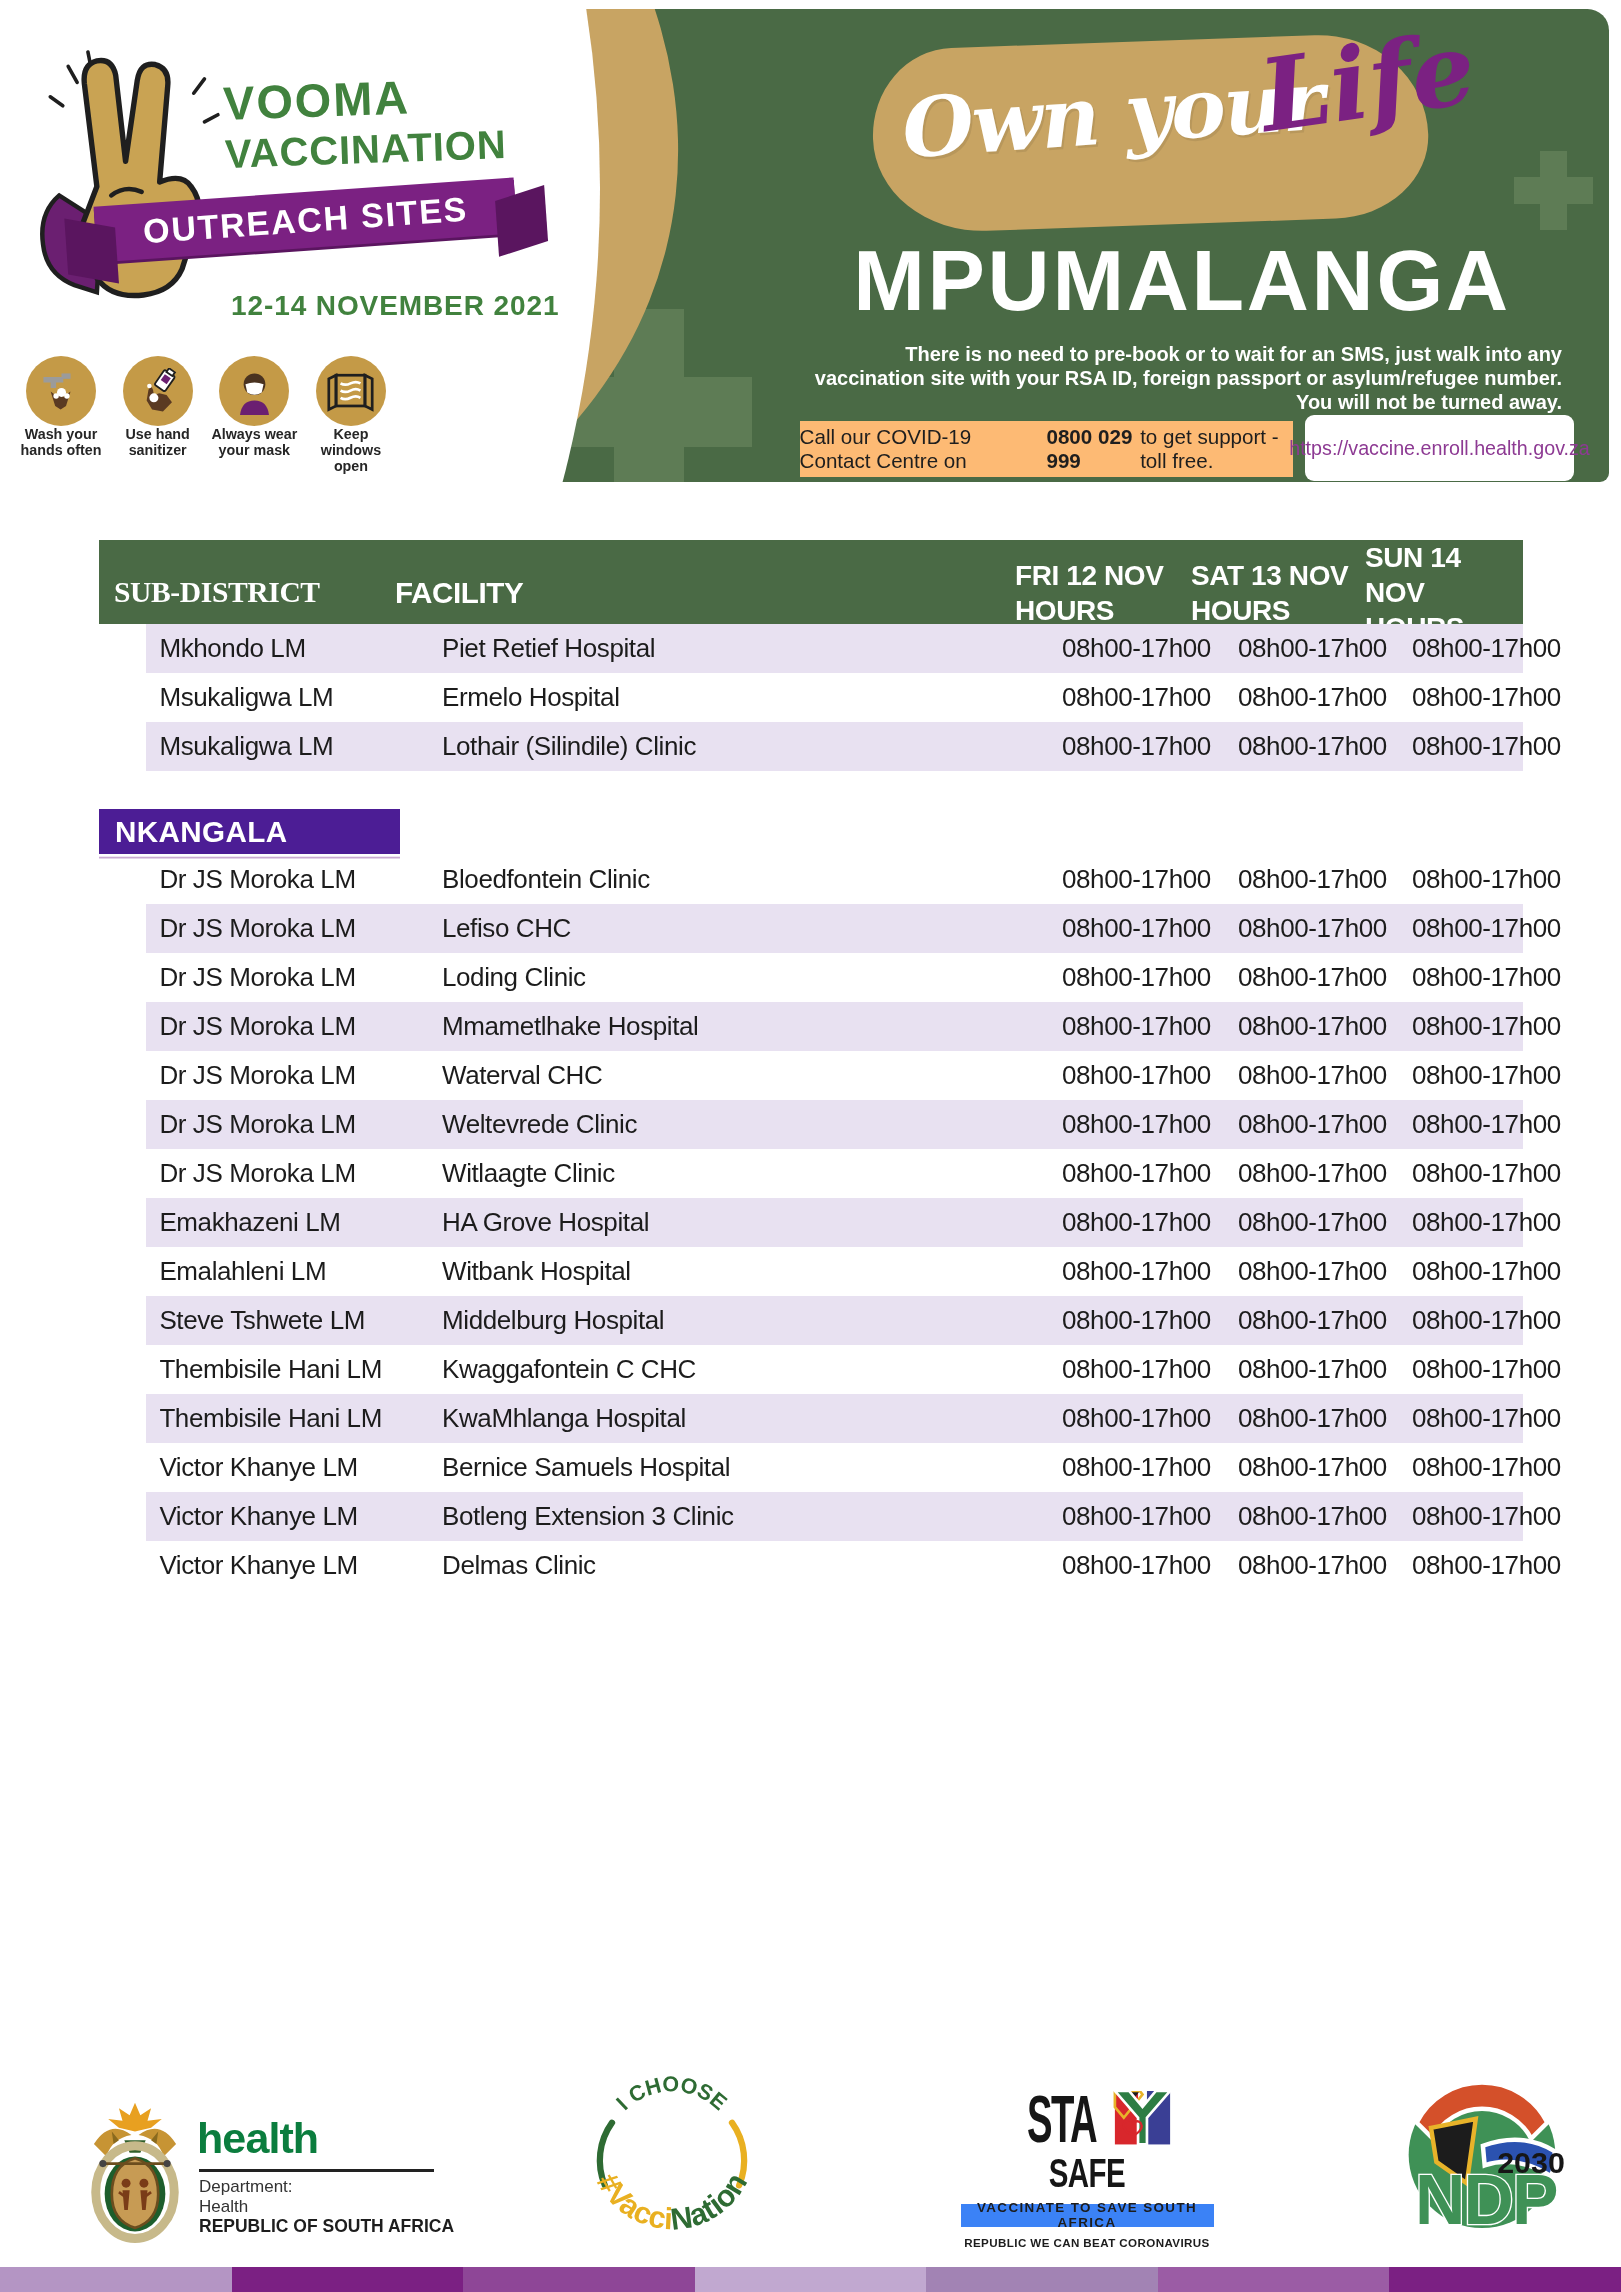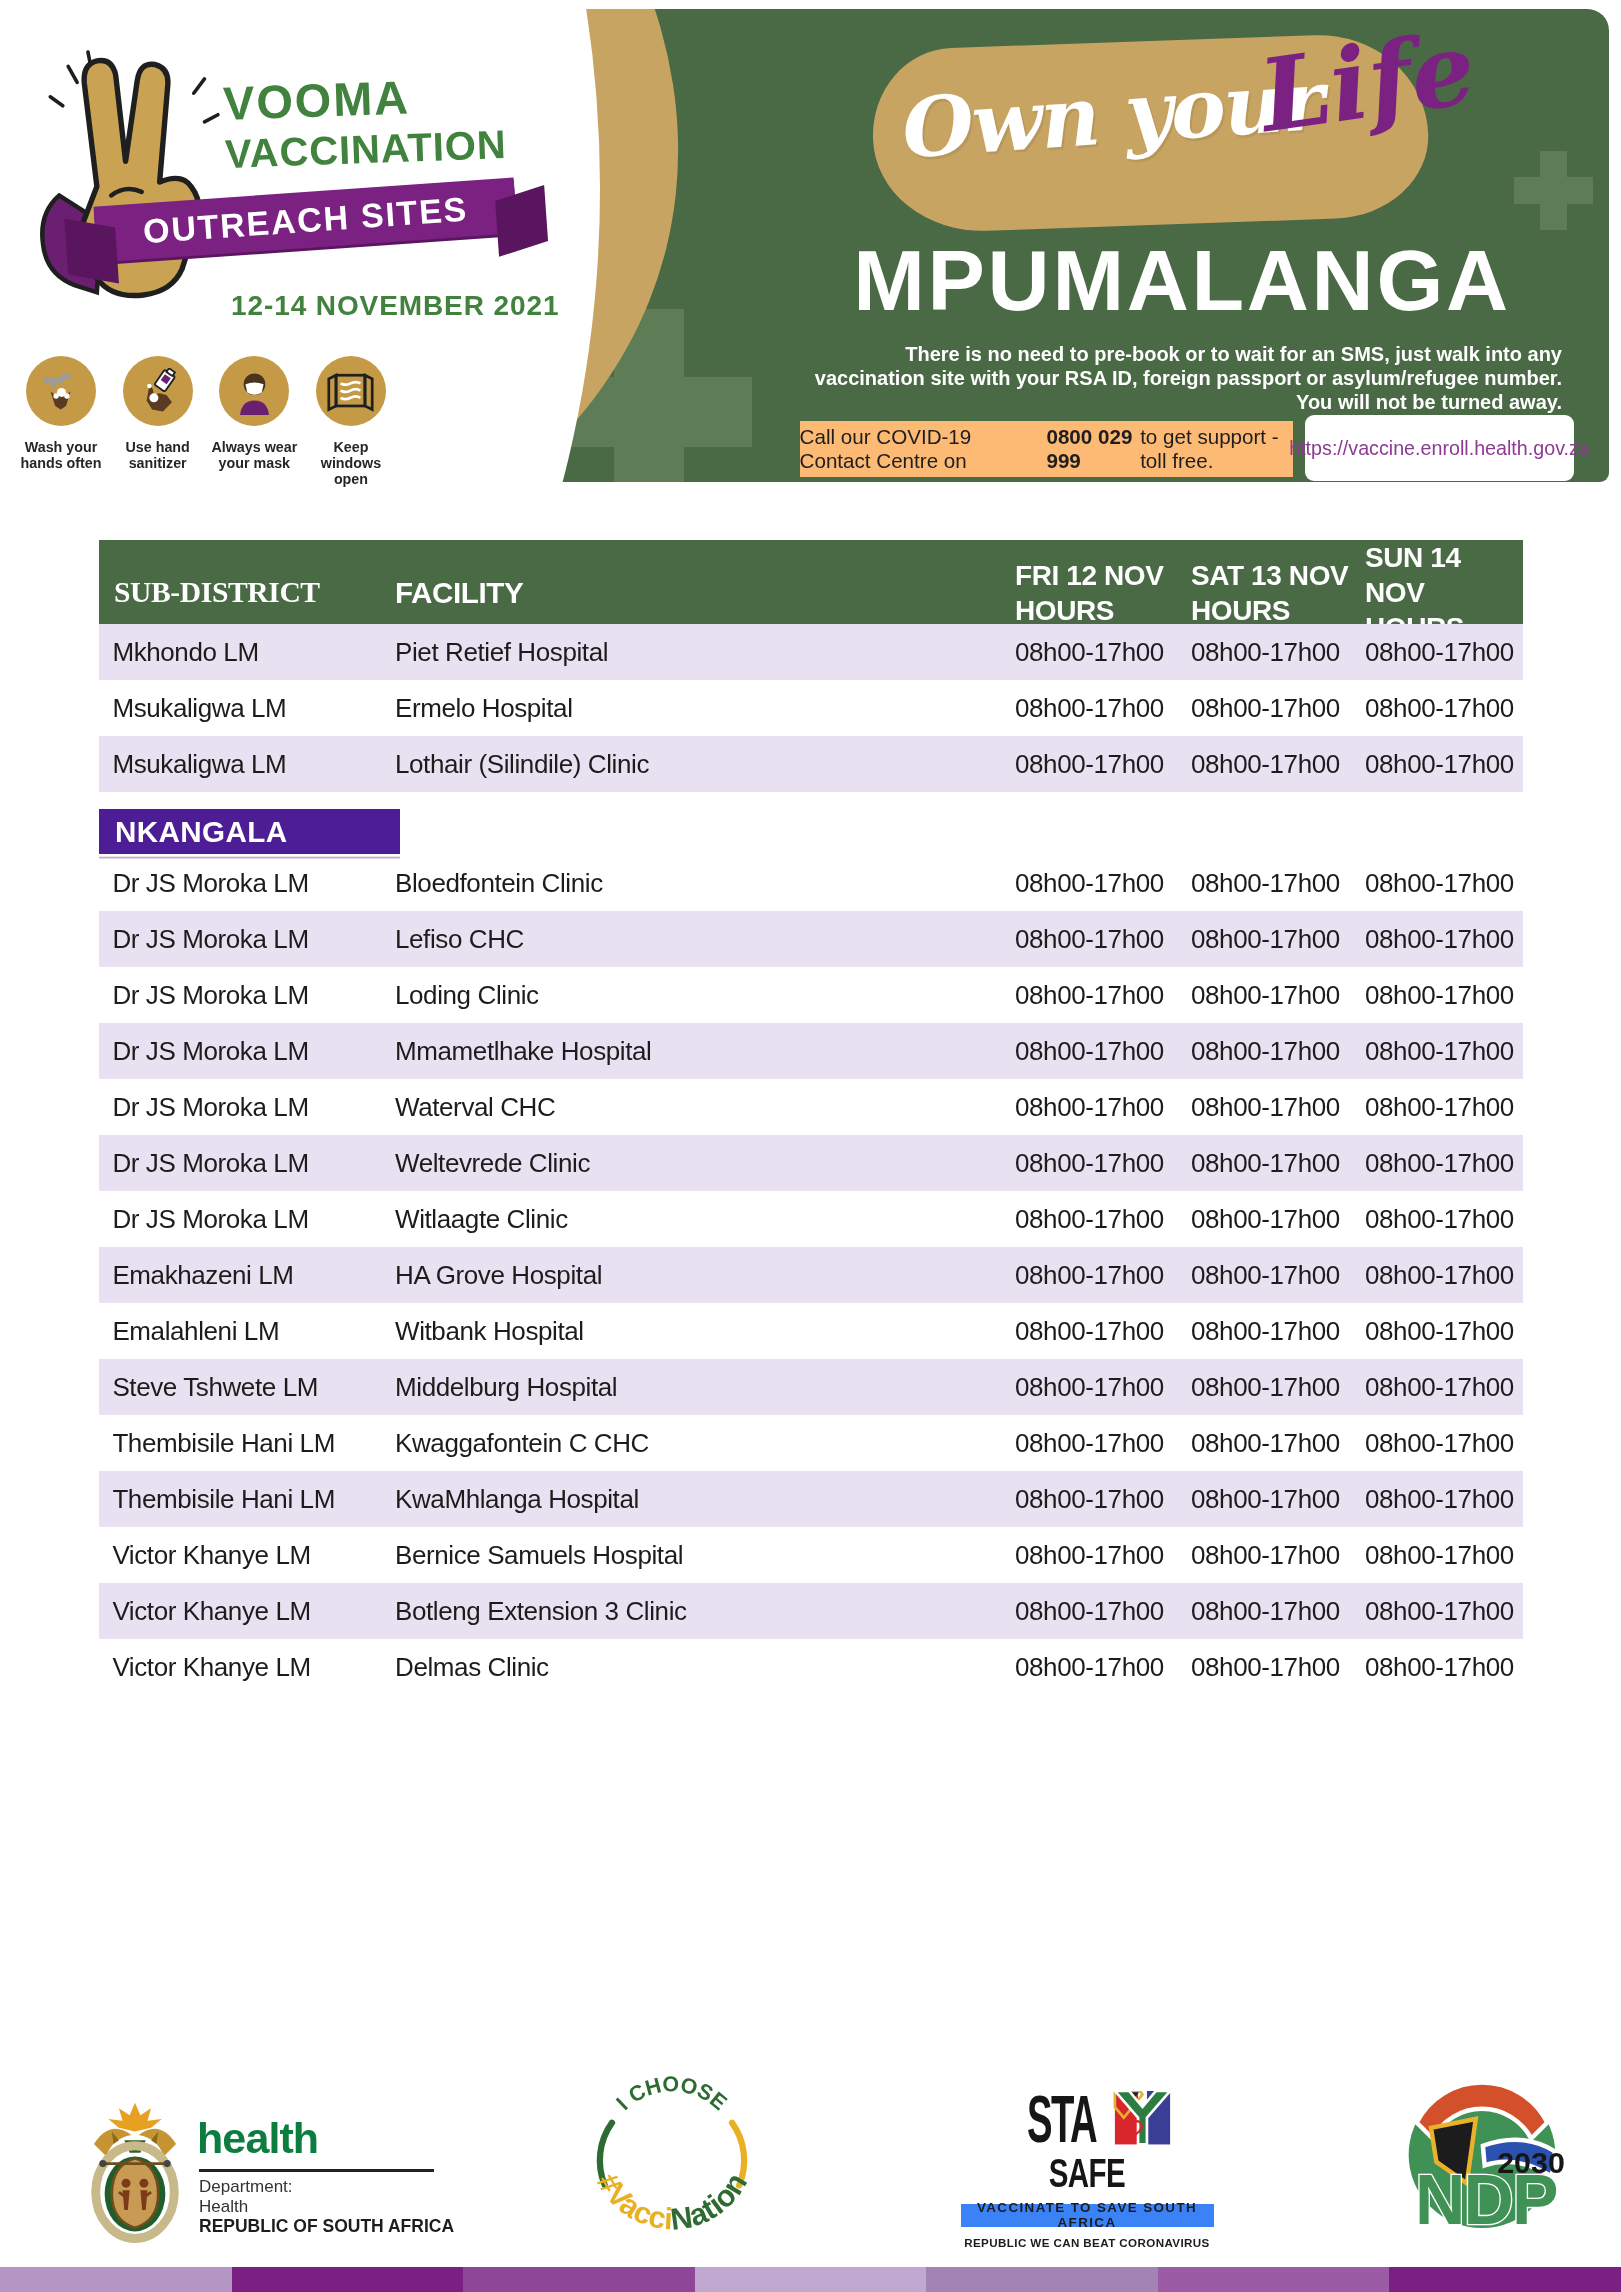--- a/index.html
+++ b/index.html
@@ -30,21 +30,21 @@
     color:#fff;font-size:34px;font-weight:bold;letter-spacing:1.8px;box-shadow:0 2.7px 0 #5a155f;}
   .ribbon:before,.ribbon:after{content:"";position:absolute;top:16px;width:50px;height:56px;background:#5a155f;z-index:-1;}
   .ribbon:before{left:-30px;transform:skewY(14deg);}
   .ribbon:after{right:-30px;transform:skewY(-14deg);}
   .dates{position:absolute;left:231px;top:290px;color:#41823e;font-size:28px;font-weight:bold;letter-spacing:0.9px;}
 
   .precautions{position:absolute;left:18px;top:356px;display:flex;width:376px;justify-content:space-between;}
   .precaution{width:86px;text-align:center;}
   .precaution .circle{width:70px;height:70px;margin:0 auto;border-radius:50%;background:#c49a47;
     display:flex;align-items:center;justify-content:center;}
-  .precaution .plabel{margin-top:13px;font-size:14.3px;font-weight:bold;color:#262626;line-height:1.12;}
+  .precaution .plabel{margin-top:0;font-size:14.3px;font-weight:bold;color:#262626;line-height:1.12;}
 
   .hdr-right{position:absolute;z-index:4;left:770px;top:0;width:851px;height:497px;}
   .oyl{position:absolute;left:85px;top:27px;width:627px;height:215px;}
   .oyl-blob{position:absolute;left:18px;top:14.3px;width:555px;height:184px;background:#c8a463;
     border-radius:99px 134px 116px 134px / 107px 125px 99px 116px;transform:rotate(-2deg);}
   .oyl-own{position:absolute;left:47px;top:39px;font-family:"DejaVu Serif",serif;font-style:italic;font-weight:bold;
     font-size:82px;color:#ffffff;transform:rotate(-4deg);letter-spacing:-1.8px;text-shadow:1.8px 2.7px 0 rgba(0,0,0,0.08);}
   .oyl-life{position:absolute;left:405px;top:-3.6px;font-family:"DejaVu Serif",serif;font-style:italic;font-weight:bold;
     font-size:100px;color:#7b2182;transform:rotate(-8deg);}
   .province{position:absolute;left:18px;top:235px;width:788px;text-align:center;color:#fff;
@@ -59,21 +59,21 @@
 
   
   .vtable{position:absolute;left:99px;width:1424px;}
   .grid-row{display:grid;grid-template-columns:296px 611px 176px 174px 168px;}
   .thead{top:540px;height:84px;background:#4a6a45;color:#fff;}
   .thead .grid-row{height:84px;}
   .th-single{display:flex;align-items:center;font-size:29.6px;font-weight:bold;letter-spacing:-0.4px;}
   .th-sub{padding-left:15px;font-family:Liberation Serif, serif;}
   .th-col{display:flex;flex-direction:column;justify-content:center;padding-left:9px;
     font-size:28px;font-weight:bold;line-height:1.25;letter-spacing:-0.4px;}
-  .rows .grid-row{height:56px;}
+  .rows .grid-row{height:49px;margin-left:47px;}
   .rows-top{top:624px;}
   .rows-nk{top:855px;}
   .cell{display:flex;align-items:center;font-size:26px;color:#1c1c1c;letter-spacing:-0.4px;}
   .cell-sub{padding-left:13.4px;}
   .cell-hours{padding-left:9px;}
   .rows-top .grid-row:nth-child(odd){background:#e8e1f1;}
   .rows-nk .grid-row:nth-child(even){background:#e8e1f1;}
   .section-label{position:absolute;left:99px;top:809px;width:285px;height:45px;background:#4c1d95;
     color:#fff;display:flex;align-items:center;padding-left:16px;font-size:29.6px;font-weight:bold;letter-spacing:0.4px;
     box-shadow:0 2.7px 0 #fff,0 4.5px 0 #c9a9d2;}

